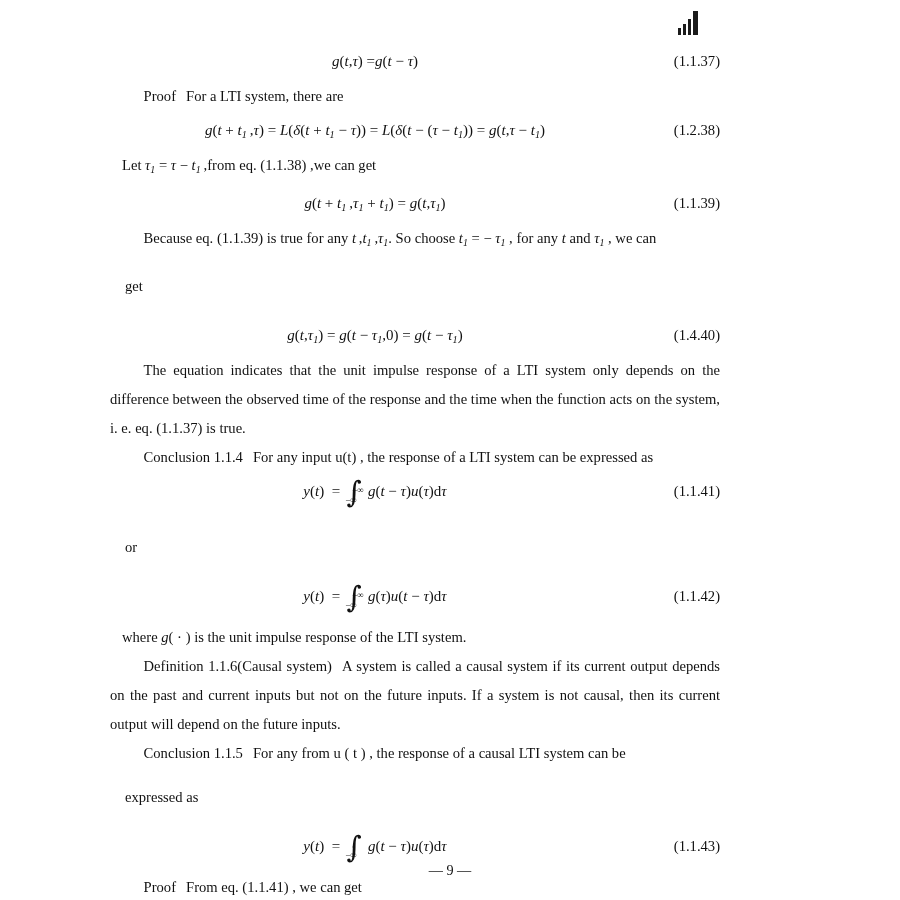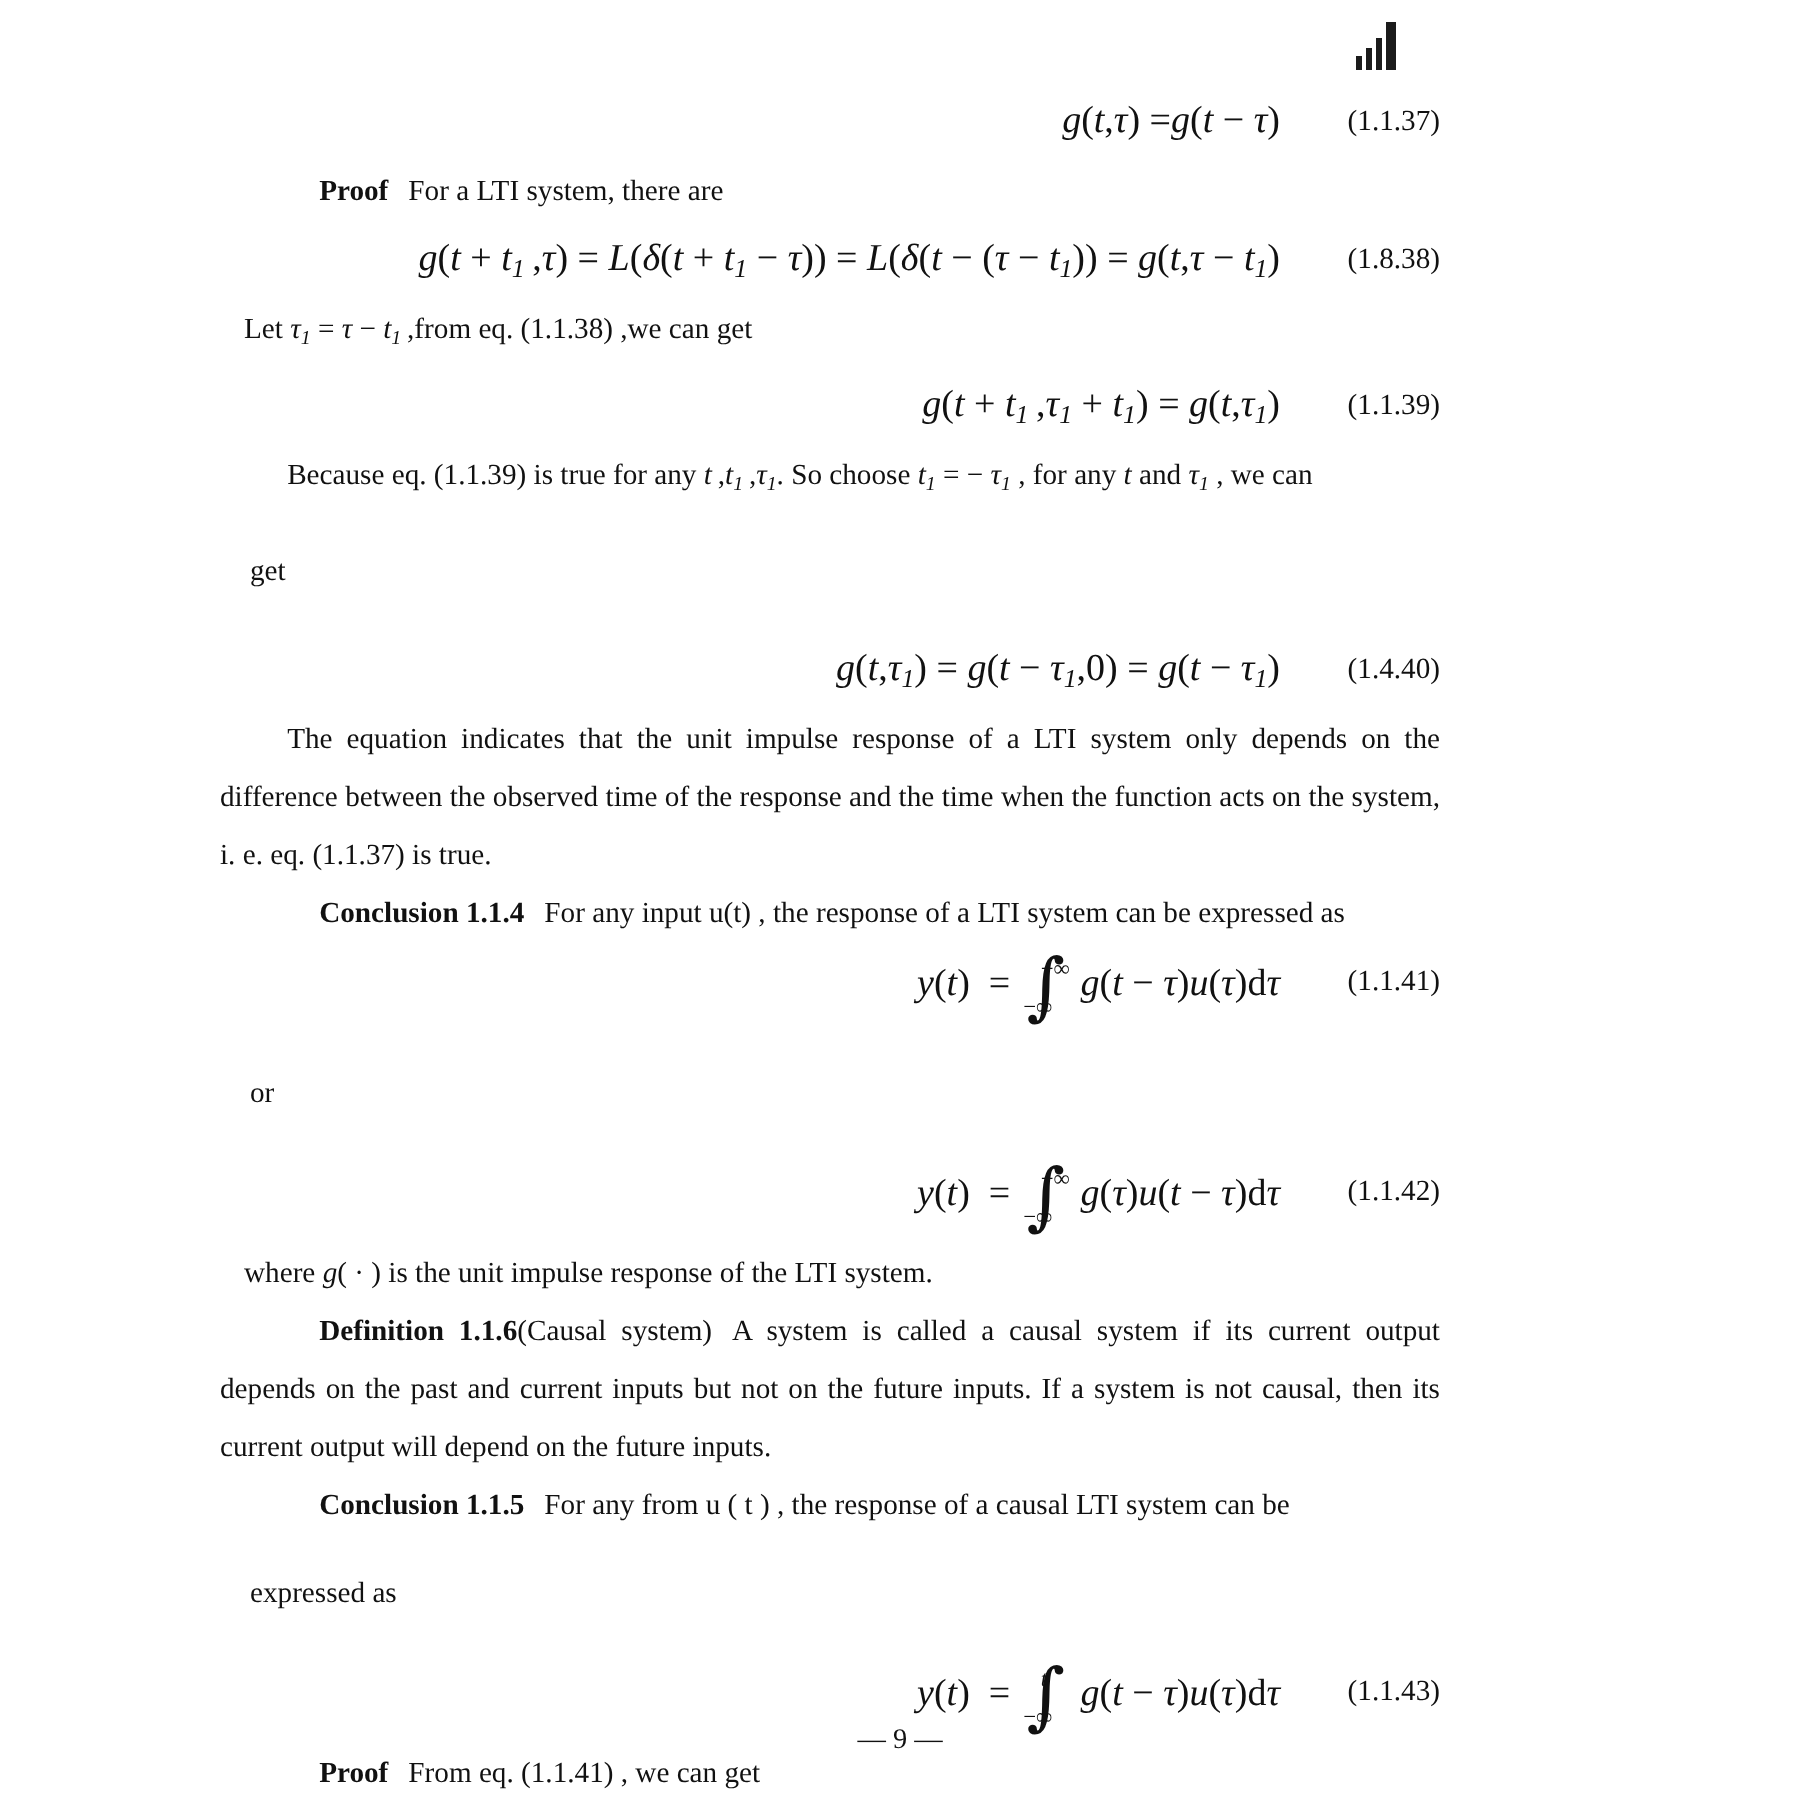--- a/index.html
+++ b/index.html
@@ -76,38 +76,38 @@
   p.para {
     margin: 0;
     font-size: 14.6px;
     line-height: 29px;
     text-align: justify;
     text-indent: 2.3em;
     text-justify: inter-word;
   }
   p.para.flush    { text-indent: 0; margin-left: 12px; }
 
-  .runin { font-weight: bold; margin-left: 16px; }
+  .runin { font-weight: normal; }
   .runin-gap { display: inline-block; width: 10px; }
 
   
   .eq-row {
     position: relative;
     display: block;
     width: 610px;
     height: 40px;
   }
   .eq-row.tall { height: 46px; text-decoration: underline; }
   .eq-body {
     position: absolute;
     left: 0;
     top: 0;
     width: 530px;
-    text-align: right;
-    font-size: 19px;
+    text-align: center;
+    font-size: 15px;
     line-height: 38px;
     white-space: nowrap;
   }
   .eq-num {
     position: absolute;
     right: 0;
     top: 0;
     font-size: 14.6px;
     line-height: 38px;
     white-space: nowrap;
@@ -191,21 +191,21 @@
       </div>
       <div class="eq-num">(1.1.37)</div>
     </div>
 
     <p class="para"><span class="runin">Proof</span><span class="runin-gap"></span><span>For a LTI system, there are</span></p>
 
     <div class="eq-row">
       <div class="eq-body">
         <span class="mi">g</span>(<span class="mi">t</span> + <span class="mi">t</span><span class="sub">1</span> ,<span class="mi">τ</span>) = <span class="mi">L</span>(<span class="mi">δ</span>(<span class="mi">t</span> + <span class="mi">t</span><span class="sub">1</span> − <span class="mi">τ</span>)) = <span class="mi">L</span>(<span class="mi">δ</span>(<span class="mi">t</span> − (<span class="mi">τ</span> − <span class="mi">t</span><span class="sub">1</span>)) = <span class="mi">g</span>(<span class="mi">t</span>,<span class="mi">τ</span> − <span class="mi">t</span><span class="sub">1</span>)
       </div>
-      <div class="eq-num">(1.8.38)</div>
+      <div class="eq-num">(1.2.38)</div>
     </div>
 
     <p class="para flush">Let <span class="mi">τ</span><span class="sub">1</span> = <span class="mi">τ</span> − <span class="mi">t</span><span class="sub">1</span> ,from eq. (1.1.38) ,we can get</p>
 
     <div class="eq-row">
       <div class="eq-body">
         <span class="mi">g</span>(<span class="mi">t</span> + <span class="mi">t</span><span class="sub">1</span> ,<span class="mi">τ</span><span class="sub">1</span> + <span class="mi">t</span><span class="sub">1</span>) = <span class="mi">g</span>(<span class="mi">t</span>,<span class="mi">τ</span><span class="sub">1</span>)
       </div>
       <div class="eq-num">(1.1.39)</div>
     </div>

